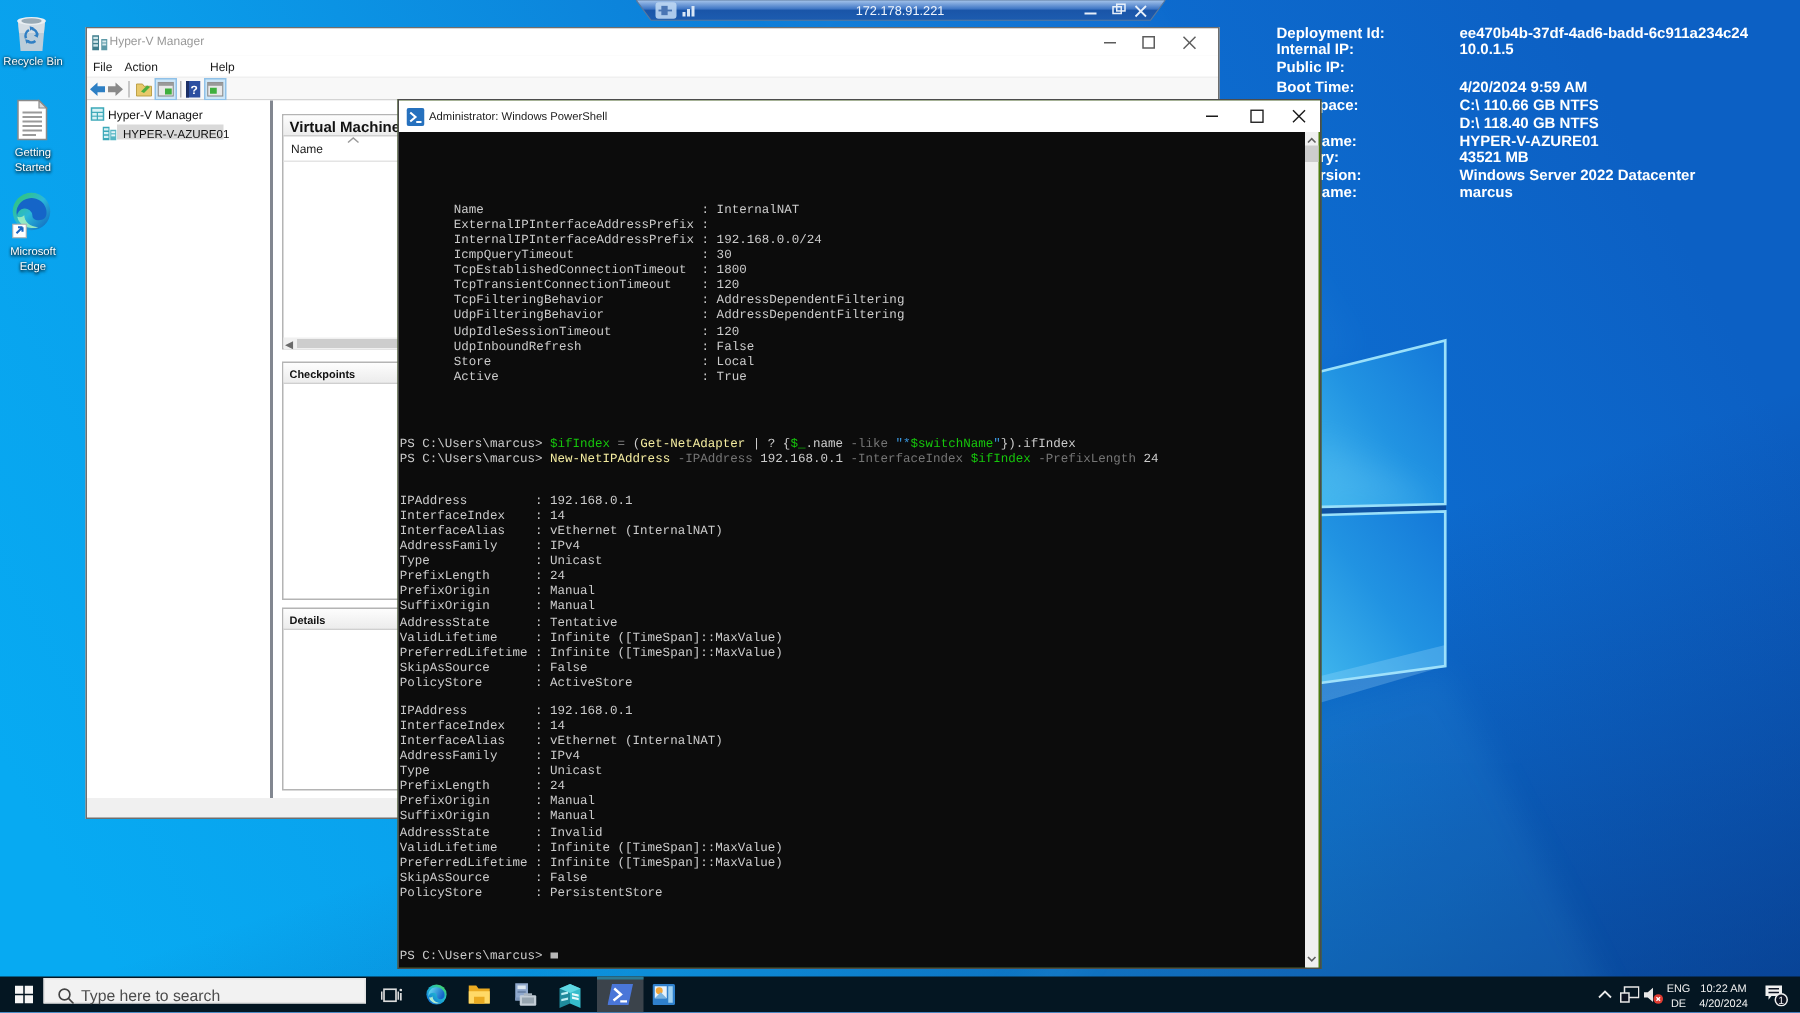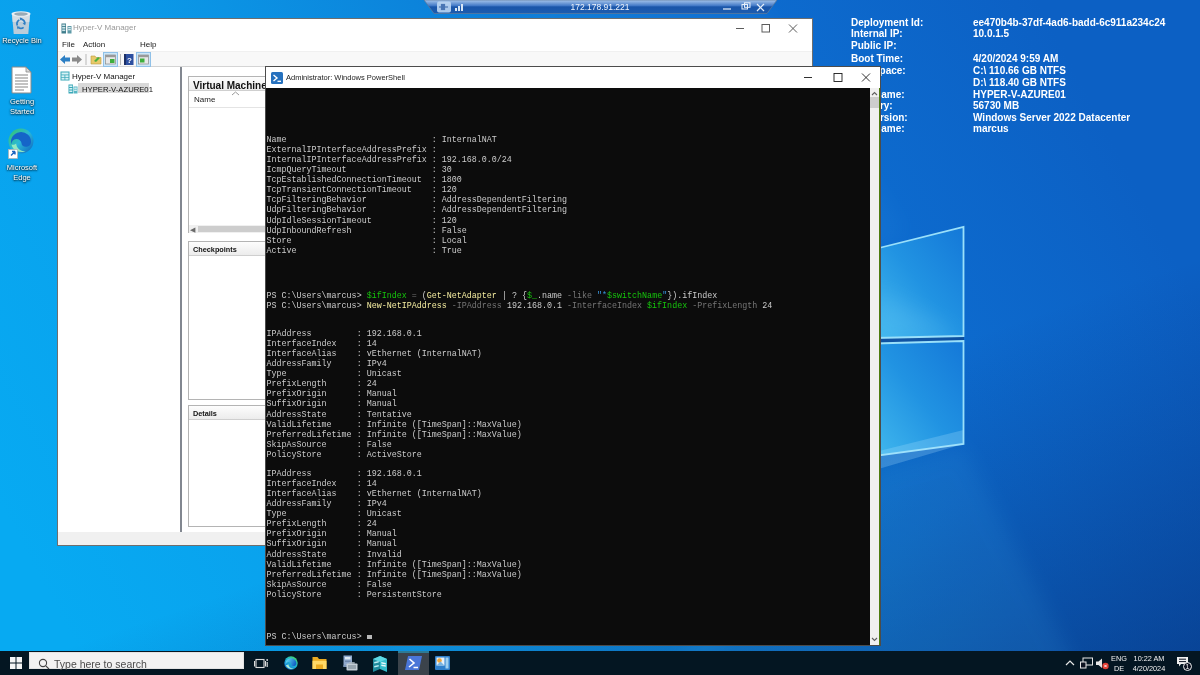--- a/index.html
+++ b/index.html
@@ -88,21 +88,21 @@
   <div class="bgi" style="left:973px; top:28px;">10.0.1.5</div>
   <div class="bgi" style="left:851px; top:40px;">Public IP:</div>
   <div class="bgi" style="left:851px; top:52.5px;">Boot Time:</div>
   <div class="bgi" style="left:973px; top:52.5px;">4/20/2024 9:59 AM</div>
   <div class="bgi" style="left:849px; top:65px;">Free Space:</div>
   <div class="bgi" style="left:973px; top:65px;">C:\ 110.66 GB NTFS</div>
   <div class="bgi" style="left:973px; top:76.5px;">D:\ 118.40 GB NTFS</div>
   <div class="bgi" style="left:849px; top:89px;">Host Name:</div>
   <div class="bgi" style="left:973px; top:89px;">HYPER-V-AZURE01</div>
   <div class="bgi" style="left:851px; top:100px;">Memory:</div>
-  <div class="bgi" style="left:973px; top:100px;">56730 MB</div>
+  <div class="bgi" style="left:973px; top:100px;">43521 MB</div>
   <div class="bgi" style="left:851px; top:111.5px;">OS Version:</div>
   <div class="bgi" style="left:973px; top:111.5px;">Windows Server 2022 Datacenter</div>
   <div class="bgi" style="left:849px; top:123px;">User Name:</div>
   <div class="bgi" style="left:973px; top:123px;">marcus</div>
 </div>
 
 <div id="dicons">
 
   <svg class="abs" style="left:7px; top:6px;" width="28" height="30" viewBox="0 0 28 30">
     <path d="M5,8 L23,8 L21.3,28 L6.7,28 Z" fill="#c3cfd8" opacity="0.96"></path>
@@ -272,21 +272,21 @@
     <svg class="abs" style="right:8px; top:0;" width="80" height="21" viewBox="0 0 80 21">
       <g stroke="#1a1a1a" stroke-width="0.9" fill="none">
         <line x1="12" y1="10.5" x2="20" y2="10.5"></line>
         <rect x="42" y="6.5" width="8" height="8"></rect>
         <line x1="70" y1="6.5" x2="78" y2="14.5"></line>
             <line x1="78" y1="6.5" x2="70" y2="14.5"></line>
       </g>
     </svg>
   </div>
   <div id="console">
-<div class="con" style="top:46.5px;">Name                             : InternalNAT
+<div class="con" style="top:46.5px;padding-left:36px;">Name                             : InternalNAT
 ExternalIPInterfaceAddressPrefix :
 InternalIPInterfaceAddressPrefix : 192.168.0.0/24
 IcmpQueryTimeout                 : 30
 TcpEstablishedConnectionTimeout  : 1800
 TcpTransientConnectionTimeout    : 120
 TcpFilteringBehavior             : AddressDependentFiltering
 UdpFilteringBehavior             : AddressDependentFiltering
 UdpIdleSessionTimeout            : 120
 UdpInboundRefresh                : False
 Store                            : Local

